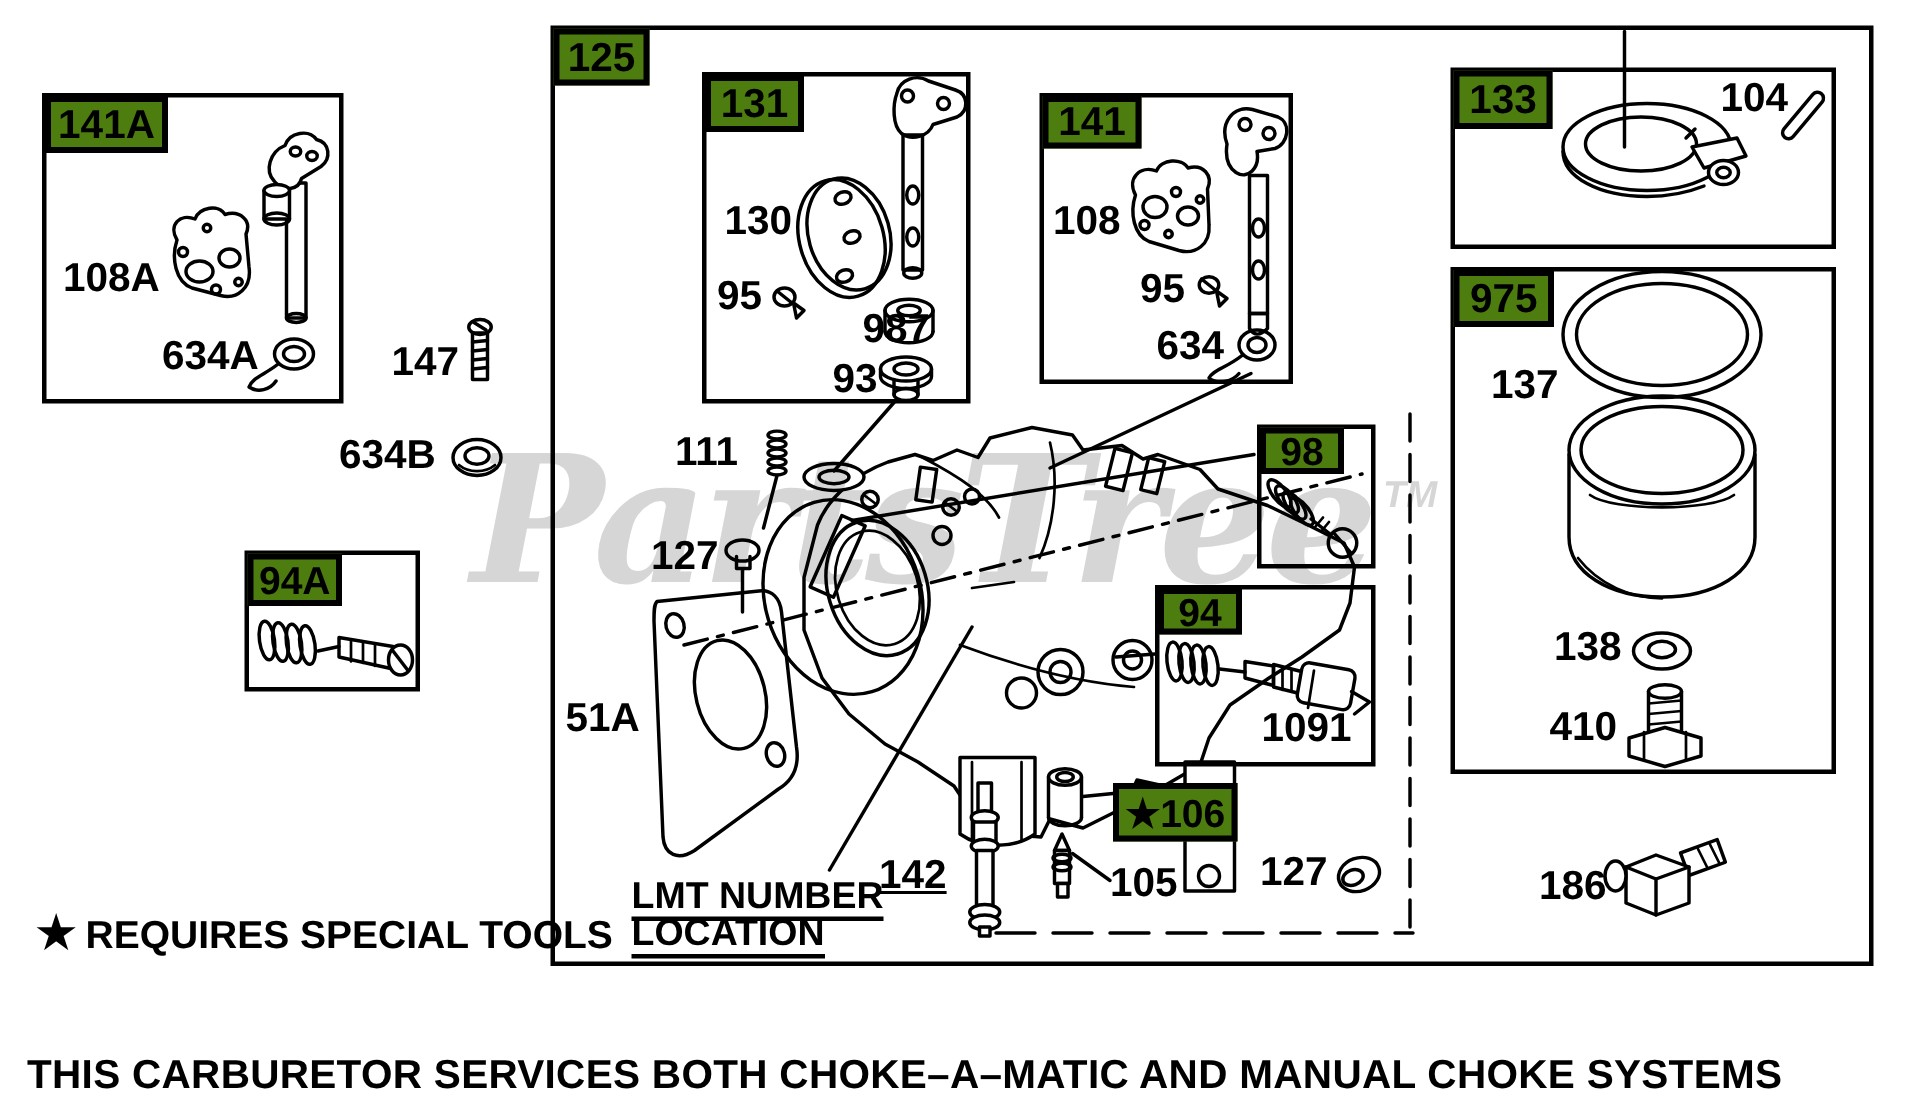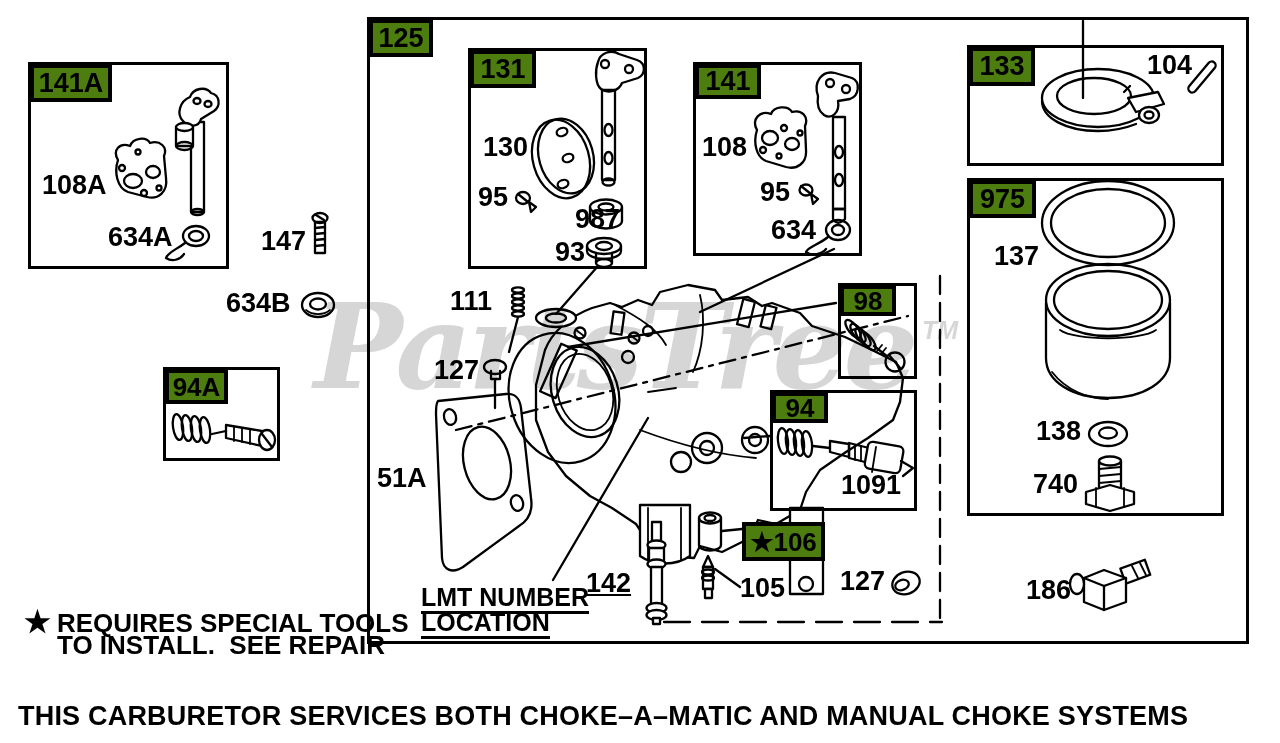--- a/index.html
+++ b/index.html
@@ -380,30 +380,29 @@
   <div class="plabel" style="left:483px;top:134px;">130</div>
   <div class="plabel" style="left:478px;top:184px;">95</div>
   <div class="plabel" style="left:535px;top:206px;margin-left:40px;">987</div>
   <div class="plabel" style="left:555px;top:239px;">93</div>
   <div class="plabel" style="left:702px;top:134px;">108</div>
   <div class="plabel" style="left:760px;top:179px;">95</div>
   <div class="plabel" style="left:771px;top:217px;">634</div>
   <div class="plabel" style="left:1147px;top:52px;">104</div>
   <div class="plabel" style="left:994px;top:243px;">137</div>
   <div class="plabel" style="left:1036px;top:418px;">138</div>
-  <div class="plabel" style="left:1033px;top:471px;">740</div>
+  <div class="plabel" style="left:1033px;top:471px;">410</div>
   <div class="plabel" style="left:450px;top:288px;">111</div>
   <div class="plabel" style="left:434px;top:357px;">127</div>
   <div class="plabel" style="left:841px;top:472px;">1091</div>
   <div class="plabel" style="left:586px;top:570px;text-decoration:underline;">142</div>
   <div class="plabel" style="left:740px;top:575px;">105</div>
   <div class="plabel" style="left:840px;top:568px;">127</div>
   <div class="plabel" style="left:1026px;top:577px;">186</div>
 
   <div class="note" style="left:421px;top:609px;">LOCATION</div>
   <div class="note" style="left:421px;top:584px;">LMT NUMBER</div>
 
   <div class="star-sym" style="left:24px;top:604px;">★</div>
   <div class="star-line" style="left:57px;top:608px;">REQUIRES SPECIAL TOOLS</div>
-  <div class="star-line" style="left:57px;top:630px;">TO INSTALL.  SEE REPAIR</div>
 
   <div class="footer">THIS CARBURETOR SERVICES BOTH CHOKE–A–MATIC AND MANUAL CHOKE SYSTEMS</div>
 </div>
 
 </body></html>

